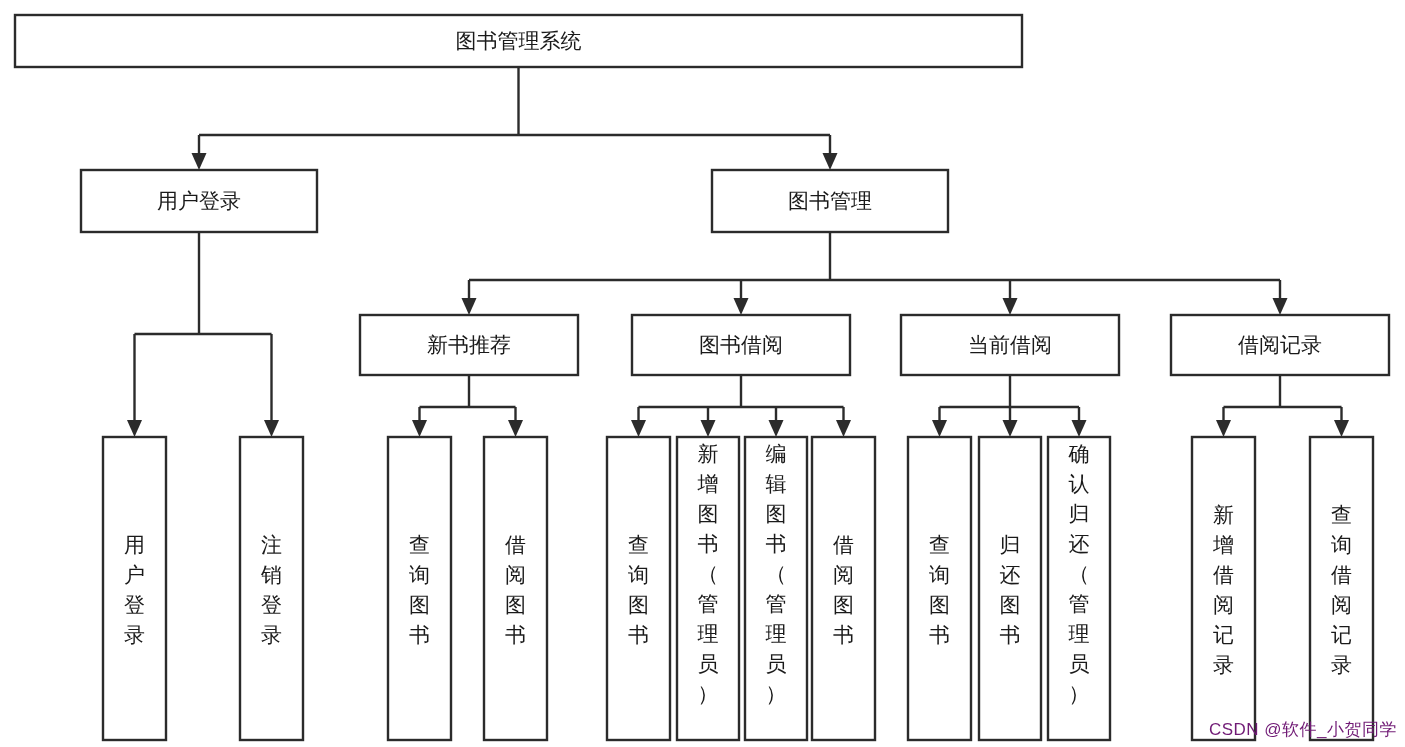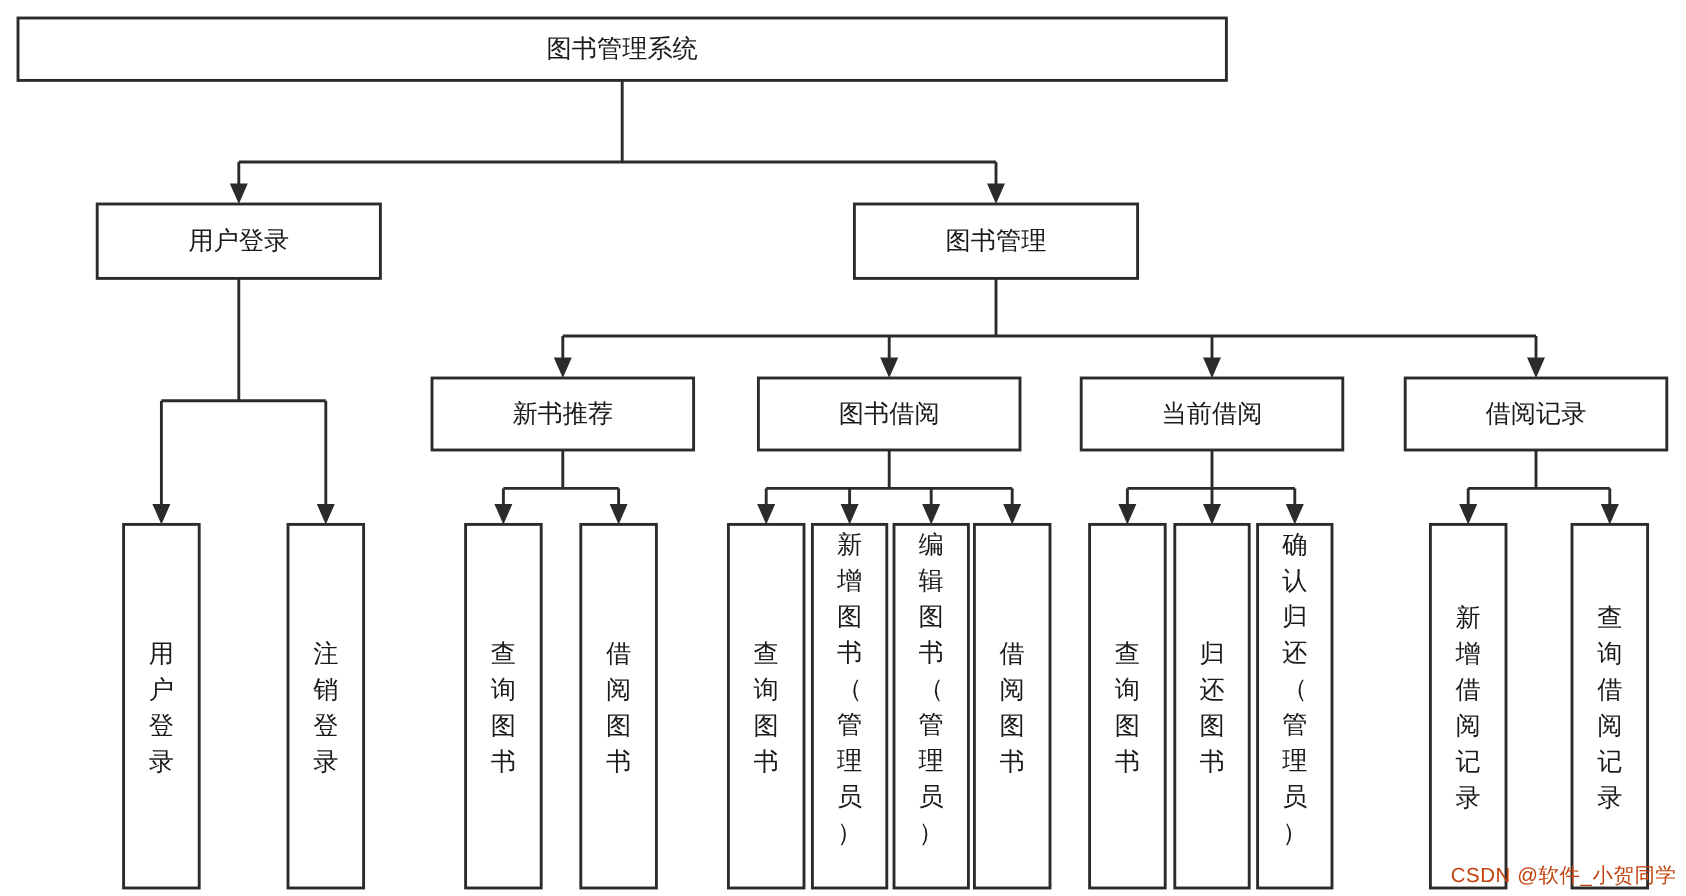--- a/index.html
+++ b/index.html
@@ -49,21 +49,21 @@
   .arrow-head {
     fill: #2b2b2b;
     stroke: none;
   }
   .watermark {
     position: absolute;
     right: 8px;
     bottom: 6px;
     font-family: "Liberation Sans", "DejaVu Sans", sans-serif;
     font-size: 17px;
-    color: #c2410c;
+    color: #701a75;
     letter-spacing: 0.5px;
     white-space: nowrap;
     user-select: none;
   }
 </style>
 </head>
 <body>
 
 <div id="diagram-root">
   <svg id="diagram-svg" width="1405" height="747" viewBox="0 0 1405 747" xmlns="http://www.w3.org/2000/svg">

